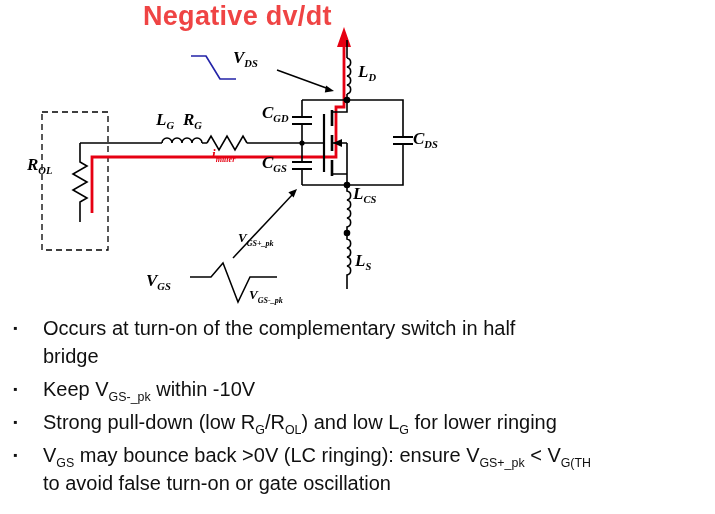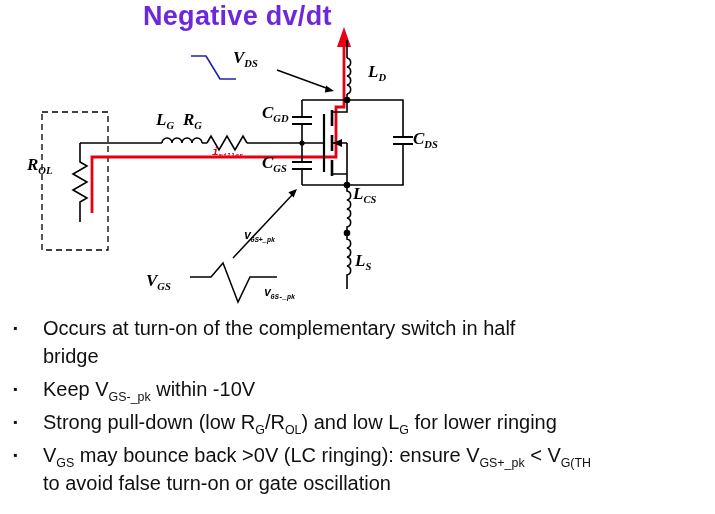--- a/index.html
+++ b/index.html
@@ -1,24 +1,24 @@
 <!DOCTYPE html>
 <html style="--red: #e60012; --blue: #2323a8;"><head>
 <meta charset="utf-8">
 <style>
   html,body{margin:0;padding:0;background:#fff;}
   .slide{position:relative;width:715px;height:514px;background:#ffffff;overflow:hidden;
          font-family:"Liberation Sans",sans-serif;color:#111;}
-  .title{position:absolute;left:143px;top:1px;font-size:27px;font-weight:bold;color:#6d28d9;
+  .title{position:absolute;left:143px;top:1px;font-size:27px;font-weight:bold;color:#ef4444;
          font-family:"Liberation Sans",sans-serif;letter-spacing:.3px;}
   svg.circuit{position:absolute;left:0;top:0;}
   .clabel{position:absolute;font-family:"Liberation Serif",serif;font-style:italic;font-weight:bold;
           font-size:17px;color:#000;white-space:nowrap;}
   .clabel sub{font-size:.62em;line-height:0;margin-top:24px;}
-  .clabel.small{font-size:11px;font-family:Liberation Mono, monospace;}
+  .clabel.small{font-size:13px;}
   .clabel.red{color:var(--red);}
   .gap{display:inline-block;width:9px;}
   .bullets{position:absolute;left:10px;top:314px;width:720px;margin:0;padding:0;list-style:none;
            font-size:20px;line-height:28px;color:#101010;}
   .bullets li{display:flex;margin-bottom:5px;align-items:flex-start;}
   .marker{flex:0 0 30px;width:30px;font-size:12px;line-height:28px;padding-left:3px;}
   .btext{flex:1 1 auto;}
   .btext sub{font-size:.62em;line-height:0;}
 </style>
 </head>
@@ -80,32 +80,32 @@
     </g>
 
     <polyline points="190,277 211,277 223,263 238,302 250,277 277,277" fill="none" stroke="#000" stroke-width="1.5"></polyline>
     <g>
       <line x1="233" y1="258" x2="293" y2="194" stroke="#000" stroke-width="1.5"></line>
       <polygon points="297,189 293.6,197.4 288.4,192.2" fill="#000"></polygon>
     </g>
   </svg>
 
   <div class="clabel" style="left:233px;top:48px"><span>V</span><sub>DS</sub></div>
-  <div class="clabel" style="left:368px;top:62px"><span>L</span><sub>D</sub></div>
+  <div class="clabel" style="left:358px;top:62px"><span>L</span><sub>D</sub></div>
   <div class="clabel" style="left:262px;top:103px"><span>C</span><sub>GD</sub></div>
   <div class="clabel" style="left:413px;top:129px"><span>C</span><sub>DS</sub></div>
   <div class="clabel" style="left:262px;top:153px"><span>C</span><sub>GS</sub></div>
   <div class="clabel" style="left:353px;top:184px"><span>L</span><sub>CS</sub></div>
   <div class="clabel" style="left:355px;top:251px"><span>L</span><sub>S</sub></div>
   <div class="clabel" style="left:156px;top:110px"><span>L</span><sub>G</sub><span class="gap"></span><span>R</span><sub>G</sub></div>
   <div class="clabel" style="left:27px;top:155px"><span>R</span><sub>OL</sub></div>
   <div class="clabel red small" style="left:212px;top:146px"><span>i</span><sub>miller</sub></div>
   <div class="clabel" style="left:146px;top:271px"><span>V</span><sub>GS</sub></div>
-  <div class="clabel small" style="left:244px;top:230px"><span>V</span><sub>GS+_pk</sub></div>
-  <div class="clabel small" style="left:264px;top:287px"><span>V</span><sub>GS-_pk</sub></div>
+  <div class="clabel small" style="left:238px;top:230px"><span>V</span><sub>GS+_pk</sub></div>
+  <div class="clabel small" style="left:249px;top:287px"><span>V</span><sub>GS-_pk</sub></div>
 
   <ul class="bullets">
       <li>
         <span class="marker">▪</span>
         <span class="btext">Occurs at turn-on of the complementary switch in half<br>bridge</span>
       </li>
       <li>
         <span class="marker">▪</span>
         <span class="btext">Keep V<sub>GS-_pk</sub> within -10V</span>
       </li>

